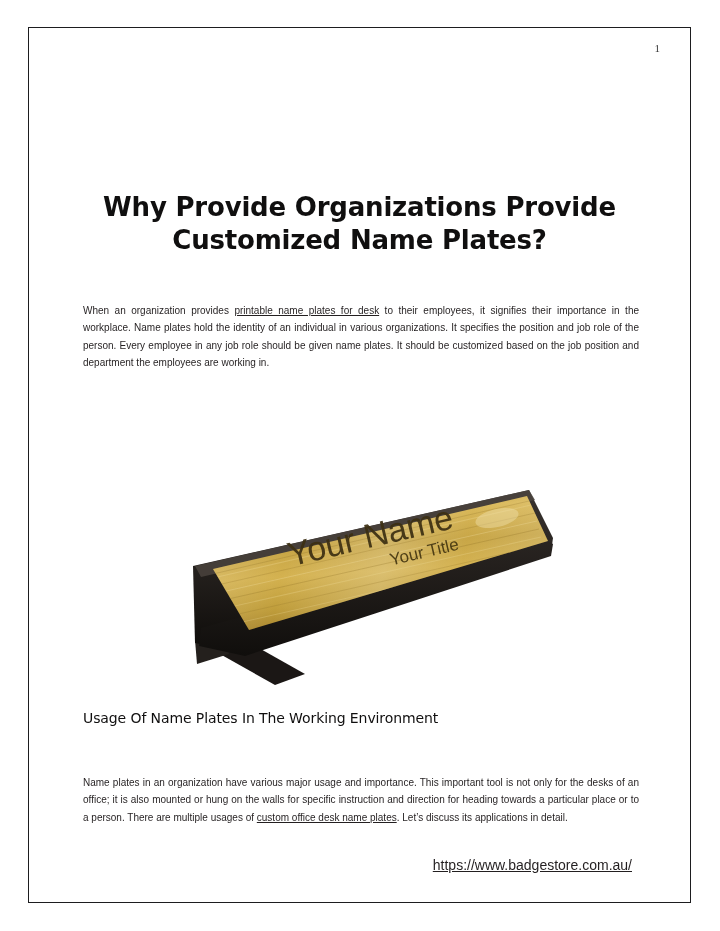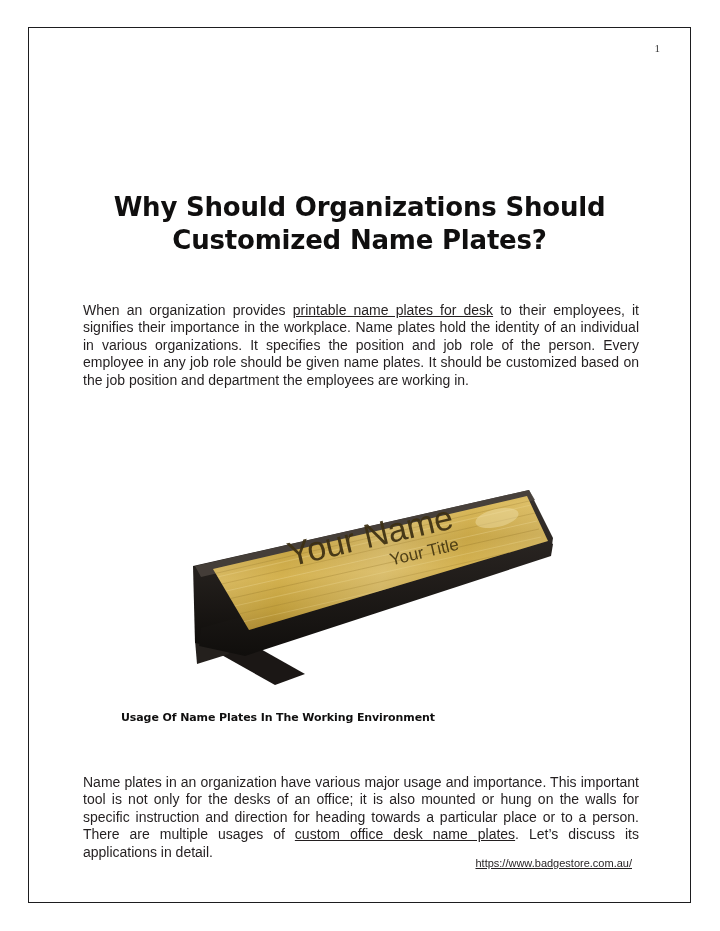--- a/index.html
+++ b/index.html
@@ -103,61 +103,60 @@
   
   .content {
     position: absolute;
     left: 54px;
     width: 556px;
     top: 274px;
   }
   p.body-text {
     margin: 0;
     font-family: "Liberation Sans", sans-serif;
-    font-size: 14px;
+    font-size: 10px;
     line-height: 17.4px;
     text-align: justify;
     color: #231f20;
   }
   .inline-link {
     text-decoration: underline;
     color: #231f20;
   }
 
   .section-heading {
     position: absolute;
     left: 54px;
     width: 556px;
     top: 682px;
     font-family: "DejaVu Sans", sans-serif;
-    font-weight: bold;
-    font-size: 11px;
+    font-weight: normal;
+    font-size: 14px;
     line-height: 16px;
     color: #100f0f;
     letter-spacing: -0.1px;
-    margin-left: 38px;
   }
   .content-lower {
     position: absolute;
     left: 54px;
     width: 556px;
     top: 716px;
     margin-top: 30px;
   }
 
   
   .footer-url {
     position: absolute;
     left: 16px;
     right: 30px;
     top: 829px;
     text-align: right;
     padding-right: 28px;
     font-family: "Liberation Sans", sans-serif;
-    font-size: 11px;
+    font-size: 14px;
     color: #231f20;
     text-decoration: underline;
   }
 
   
   .plate-figure {
     position: absolute;
     left: 150px;
     top: 450px;
     width: 400px;
@@ -166,21 +165,21 @@
   .plate-svg { display: block; width: 100%; height: 100%; }
 </style>
 </head>
 <body>
 
 <div class="page-sheet">
 
   <div class="page-number">1</div>
 
 
-  <div class="doc-title">Why Should Organizations Should Customized Name Plates?</div>
+  <div class="doc-title">Why Provide Organizations Provide Customized Name Plates?</div>
 
   <div class="content">
     <p class="body-text"><span>When an organization provides </span><a class="inline-link" href="#">printable name plates for desk</a><span> to their employees, it signifies their importance in the workplace. Name plates hold the identity of an individual in various organizations. It specifies the position and job role of the person. Every employee in any job role should be given name plates. It should be customized based on the job position and department the employees are working in.</span></p>
   </div>
 
   <div class="plate-figure">
     <svg class="plate-svg" viewBox="0 0 400 215" preserveAspectRatio="none">
       <defs>
         <linearGradient id="goldFace" x1="0" y1="0" x2="0.15" y2="1">
           <stop offset="0%" stop-color="#b89433"></stop>

